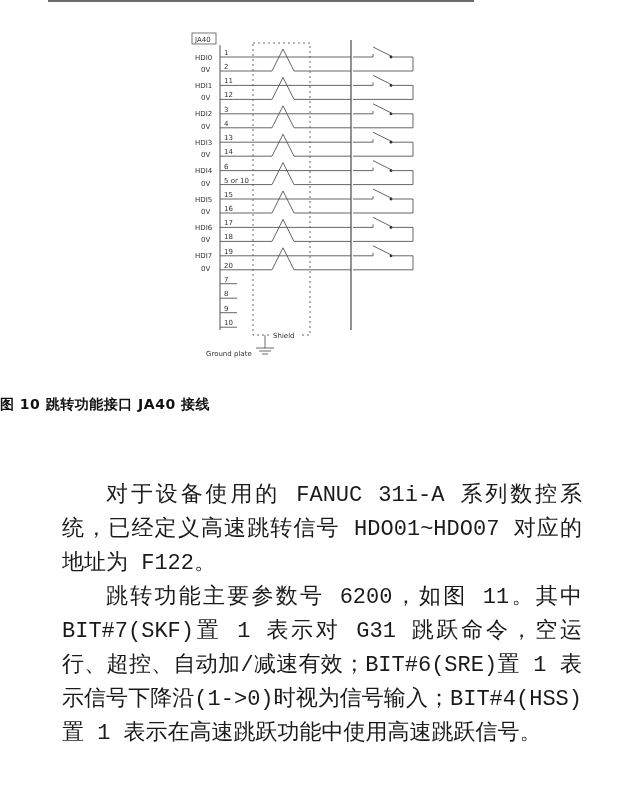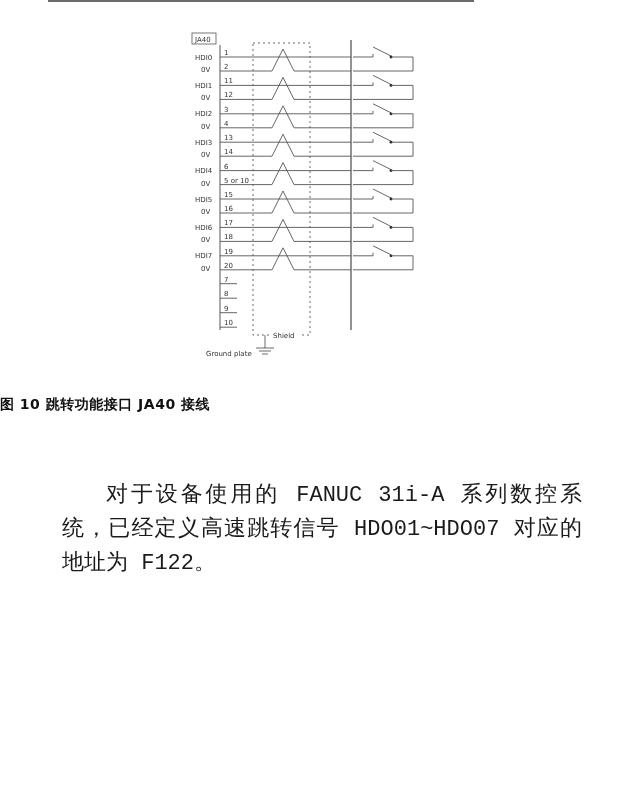--- a/index.html
+++ b/index.html
@@ -147,13 +147,14 @@
     <rect x="271" y="331" width="28" height="9" fill="#fff"></rect>
     <text x="273" y="338" class="lbl">Shield</text>
     <text x="206" y="356" class="lbl">Ground plate</text>
   </svg>
 </div>
 
 <div class="caption">图 10  跳转功能接口 JA40 接线</div>
 
 <div class="body-text">
   <p>对于设备使用的 FANUC 31i-A 系列数控系统，已经定义高速跳转信号 HDO01~HDO07 对应的地址为 F122。</p>
+  <p>跳转功能主要参数号 6200，如图 11。其中 BIT#7(SKF)置 1 表示对 G31 跳跃命令，空运行、超控、自动加/减速有效；BIT#6(SRE)置 1 表示信号下降沿(1-&gt;0)时视为信号输入；BIT#4(HSS)置 1 表示在高速跳跃功能中使用高速跳跃信号。</p>
 </div>
 
 </body></html>

